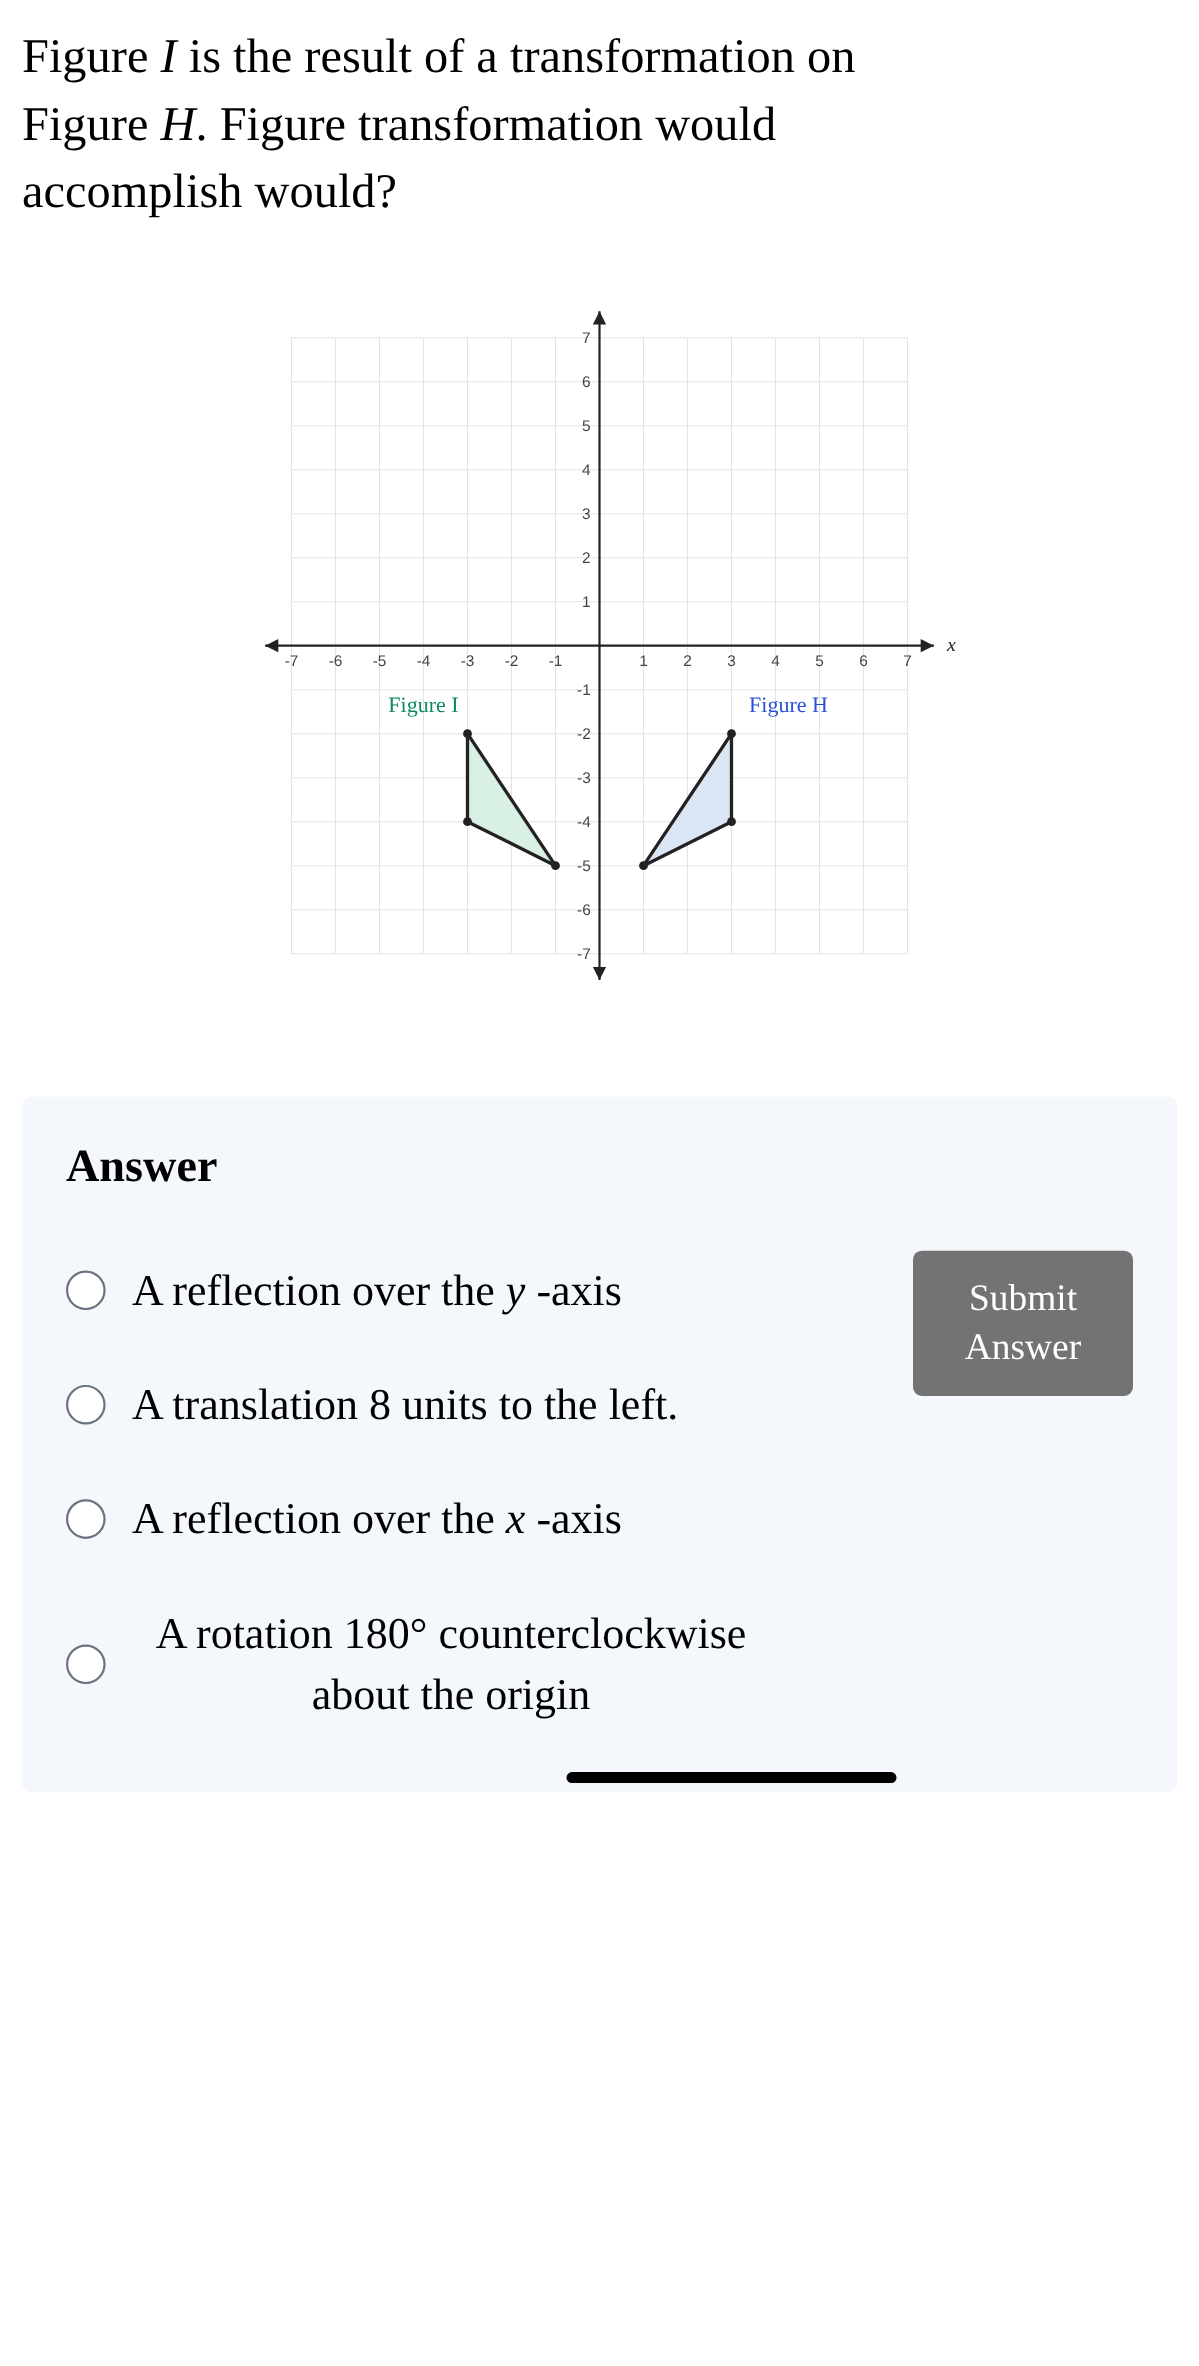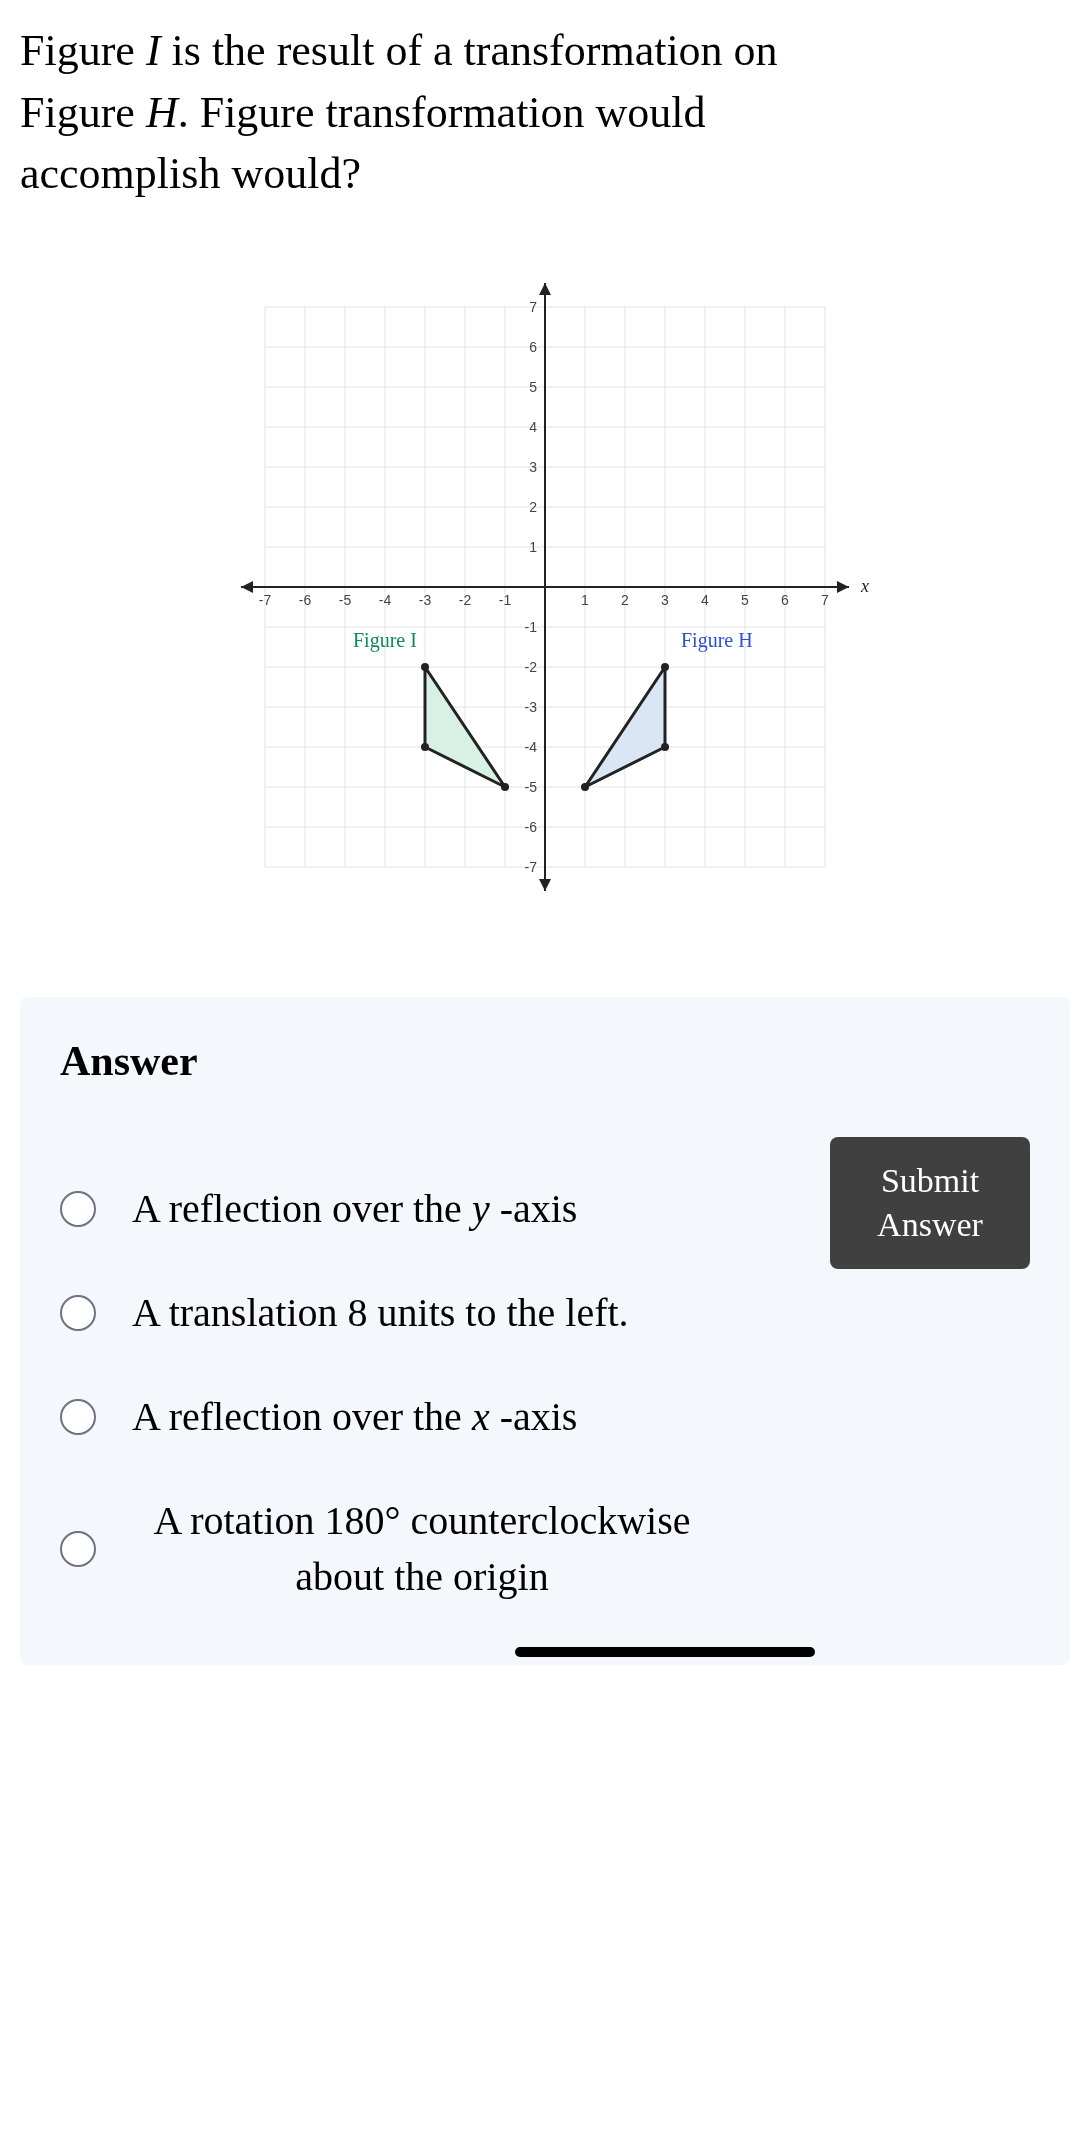--- a/index.html
+++ b/index.html
@@ -33,51 +33,51 @@
   }
   .answer-box {
     background: #f4f7fb;
     border-radius: 8px;
     padding: 40px 40px 60px 40px;
     position: relative;
   }
   .answer-title {
     font-size: 42px;
     font-weight: bold;
-    margin-bottom: 96px;
+    margin-bottom: 60px;
   }
   .options {
     display: flex;
     flex-direction: column;
     gap: 48px;
     font-size: 40px;
     line-height: 1.4;
   }
   .option-row {
     display: flex;
     align-items: center;
-    gap: 36px;
+    gap: 24px;
   }
   .radio {
     width: 36px;
     height: 36px;
     border: 2px solid #6b7280;
     border-radius: 50%;
     flex: 0 0 36px;
     background: #fff;
   }
   .option-text .mathvar {
     font-style: italic;
     font-family: 'Times New Roman', serif;
   }
   .submit-btn {
     position: absolute;
     right: 40px;
     top: 140px;
-    background: #404040;
+    background: #737373;
     color: #fff;
     font-size: 34px;
     padding: 22px 32px;
     border-radius: 8px;
     text-align: center;
     line-height: 1.3;
     width: 200px;
   }
   .scroll-indicator {
     position: absolute;

